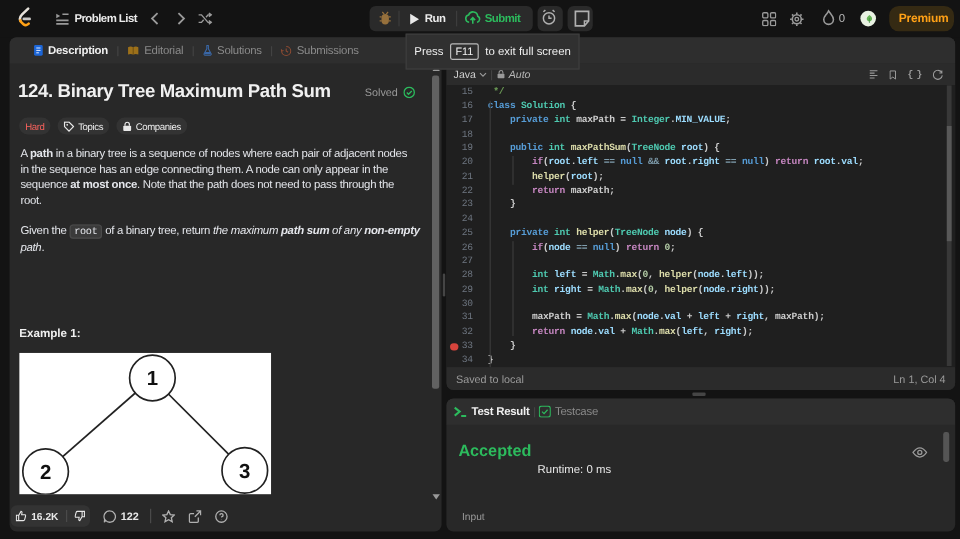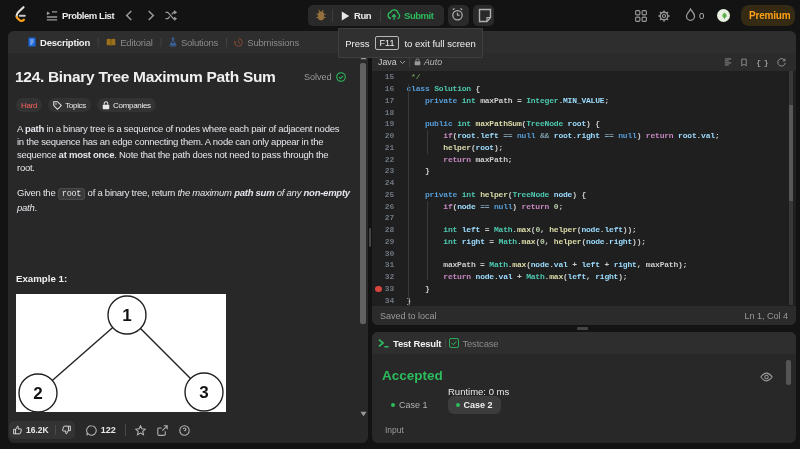--- a/index.html
+++ b/index.html
@@ -32,21 +32,21 @@
 
 #lbar { position:absolute; left:0px; bottom:4px; width:100%; height:18px; display:flex; align-items:center; color:#b0b0b0; }
 .lgroup { background:#333333; border-radius:5px; height:18px; display:flex; align-items:center; padding:0 4px; font-size:8.5px; font-weight:bold; color:#e8e8e8; }
 
 #lscroll { position:absolute; right:2px; top:31px; width:6px; height:360px; }
 #lscroll .thumb { position:absolute; left:0; top:1px; width:6px; height:261px; background:#616161; border-radius:2px; }
 
 
 #ehead { position:absolute; left:0; top:22px; right:0; height:18px; background:#2b2b2b; color:#b8b8b8; font-size:9.5px; display:flex; align-items:center; }
 #ecode { position:absolute; left:0; top:40px; right:0; height:235px; background:#1f1f1f; font-family:"Liberation Mono", monospace; font-size:8px; letter-spacing:-0.2px; font-weight:bold; line-height:11.76px; color:#cccccc; white-space:pre; overflow:hidden; }
-.gut { position:absolute; left:0; width:22px; text-align:right; color:#6e7681; font-weight:bold; }
+.gut { position:absolute; left:0; width:22px; text-align:right; color:#6e7681; font-weight:normal; }
 #ebar { position:absolute; left:0; bottom:0; width:100%; height:19px; background:#2b2b2b; color:#9a9a9a; font-size:9px; display:flex; align-items:center; padding:0 8px; justify-content:space-between; }
 
 kw { color:#569cd6; }
 ctl { color:#c586c0; }
 typ { color:#4ec9b0; }
 fn { color:#dcdcaa; }
 vr { color:#9cdcfe; }
 num { color:#b5cea8; }
 cmt { color:#6a9955; }
 num2 { color:#4ec9b0; }
@@ -289,24 +289,20 @@
         <path d="M3.5 6.5 L5.7 8.7 L9.5 4.5" fill="none" stroke="#2cbb5d" stroke-width="1.3"></path>
       </svg>
     <span>Testcase</span>
   </div>
   <div id="accepted">Accepted</div>
   <div id="runtime">Runtime: 0 ms</div>
   <svg class="abs" style="left:388px;top:40px" width="13" height="10" viewBox="0 0 16 12">
       <path d="M1 6 Q8 -3.5 15 6 Q8 15.5 1 6 Z" fill="none" stroke="#9a9a9a" stroke-width="1.3"></path>
       <circle cx="8" cy="6" r="2.1" fill="none" stroke="#9a9a9a" stroke-width="1.3"></circle>
     </svg>
-  <div id="cases">
-    <span class="case"><span class="dot"></span>Case 1</span>
-    <span class="case sel" style="margin-left:12px;"><span class="dot"></span>Case 2</span>
-  </div>
   <div id="inputlbl">Input</div>
   <div class="abs" style="right:5px;top:28px;width:5px;height:25px;background:#555555;border-radius:2px;"></div>
 </div>
 
 <div class="abs" style="left:368.5px;top:228px;width:2.5px;height:19px;background:#454545;border-radius:1px;z-index:40;"></div>
 <div class="abs" style="left:577px;top:327px;width:11px;height:2.5px;background:#454545;border-radius:1px;z-index:40;"></div>
 
 <div id="tooltip">Press<span class="kbd">F11</span>to exit full screen</div>
 
 </body></html>

